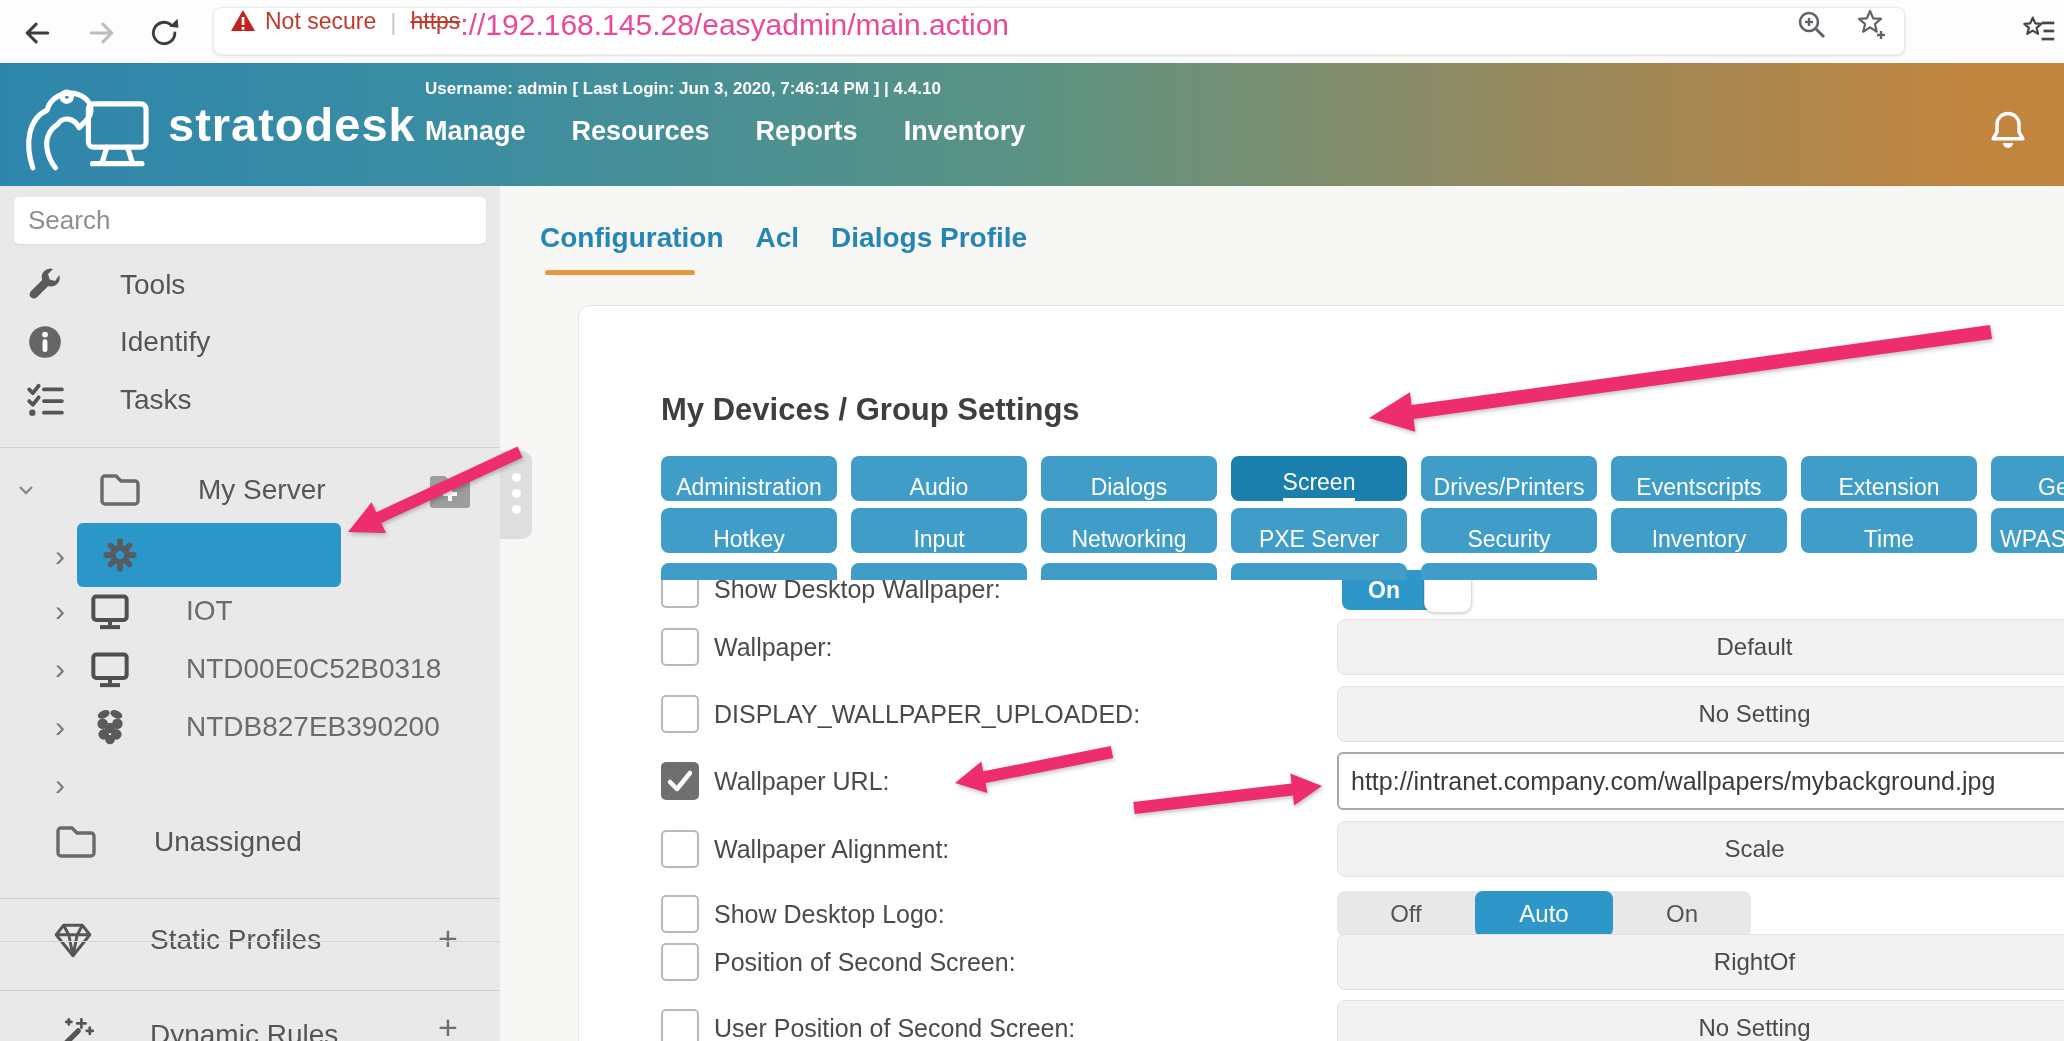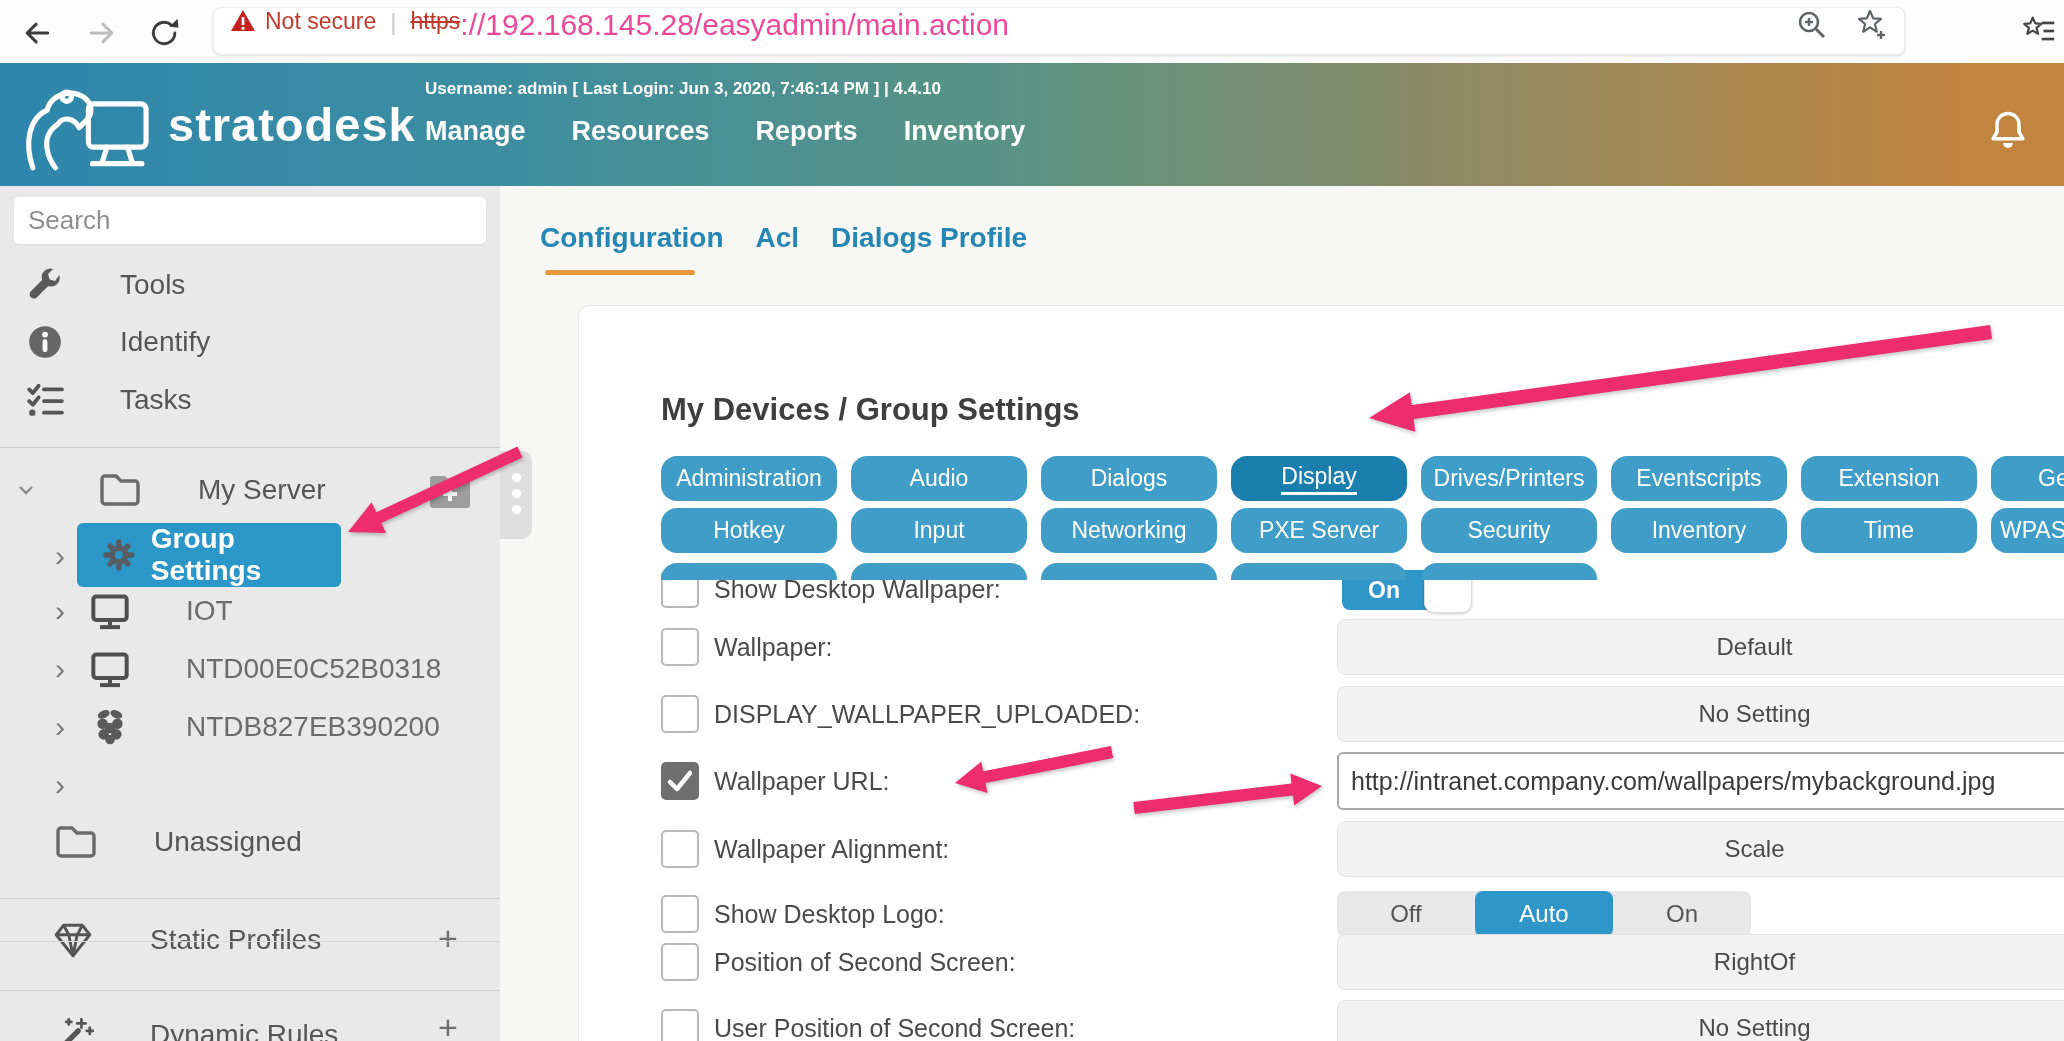--- a/index.html
+++ b/index.html
@@ -52,22 +52,22 @@
   #drag-handle i:first-child { margin-top:22px; }
   #tabs { position:absolute; left:40px; top:36px; display:flex; gap:32px; }
   .tab { color:#2586b4; font-size:28px; font-weight:700; cursor:pointer; }
   #tab-underline { position:absolute; left:45px; top:84px; width:150px; height:5px;
     background:#e8973d; border-radius:3px; }
 
   #card { position:absolute; left:78px; top:119px; width:1600px; height:960px;
     background:#fff; border:1px solid #e4e4e4; border-radius:12px; }
   #card-heading { position:absolute; left:82px; top:86px; color:#3f3f3f; font-size:31px; font-weight:600; }
 
-  .cat { position:absolute; width:176px; height:45px; background:#3f9dc7; border-radius:16px;
-    color:#fff; font-size:23px; display:flex; align-items:center; justify-content:center; cursor:pointer; }
+  .cat { position:absolute; width:176px; height:45px; background:#3f9dc7; border-radius:8px;
+    color:#fff; font-size:23px; display:flex; align-items:flex-end; justify-content:center; cursor:pointer; }
   .cat.active { background:#1b7fae; }
   .cat.active span { border-bottom:3px solid #fff; padding-bottom:2px; }
   #grid-r1 { position:absolute; left:82px; top:150px; width:1518px; height:45px; }
   #grid-r2 { position:absolute; left:82px; top:202px; width:1518px; height:45px; }
   #grid-r3 { position:absolute; left:82px; top:257px; width:1518px; height:17px; overflow:hidden; z-index:6; }
 
   .srow { position:absolute; left:82px; width:1520px; height:60px; display:flex; align-items:center; z-index:3; }
   .cb { position:absolute; left:0; width:38px; height:38px; background:#fff;
     border:2px solid #b9b9b9; border-radius:5px; cursor:pointer; }
   .cb.checked { background:#6f6f6f; border-color:#6f6f6f; }
@@ -219,21 +219,20 @@
     <svg style="margin-left:24px" width="38" height="38" viewBox="0 0 36 36">
       <g stroke="#575c61" stroke-width="5.5" stroke-linecap="round">
         <line x1="18" y1="5" x2="18" y2="31"></line>
           <line x1="5" y1="18" x2="31" y2="18"></line>
         <line x1="9" y1="9" x2="27" y2="27"></line>
           <line x1="27" y1="9" x2="9" y2="27"></line>
       </g>
       <circle cx="18" cy="18" r="9.5" fill="#575c61"></circle>
       <circle cx="18" cy="18" r="4" fill="#2b96c8"></circle>
     </svg>
-    <span class="gs-label">Group Settings</span>
   </div>
 
   <span class="abs tree-chev" style="left:55px;top:408px;font-size:30px">›</span>
   <div class="side-row" style="left:90px;top:403px;height:44px;color:#6b6b6b">
     <svg width="40" height="40" viewBox="0 0 36 36">
       <g fill="none" stroke="#4f4f4f" stroke-width="3.6">
         <rect x="3" y="5" width="30" height="21" rx="2.5"></rect>
         <line x1="18" y1="26" x2="18" y2="31"></line>
           <line x1="9" y1="32.5" x2="27" y2="32.5"></line>
       </g>
@@ -333,21 +332,21 @@
       <div class="cat" style="left:0">
           <span>Administration</span>
         </div>
       <div class="cat" style="left:190px">
           <span>Audio</span>
         </div>
       <div class="cat" style="left:380px">
           <span>Dialogs</span>
         </div>
       <div class="cat active" style="left:570px">
-          <span>Display</span>
+          <span>Screen</span>
         </div>
       <div class="cat" style="left:760px">
           <span>Drives/Printers</span>
         </div>
       <div class="cat" style="left:950px">
           <span>Eventscripts</span>
         </div>
       <div class="cat" style="left:1140px">
           <span>Extension</span>
         </div>

